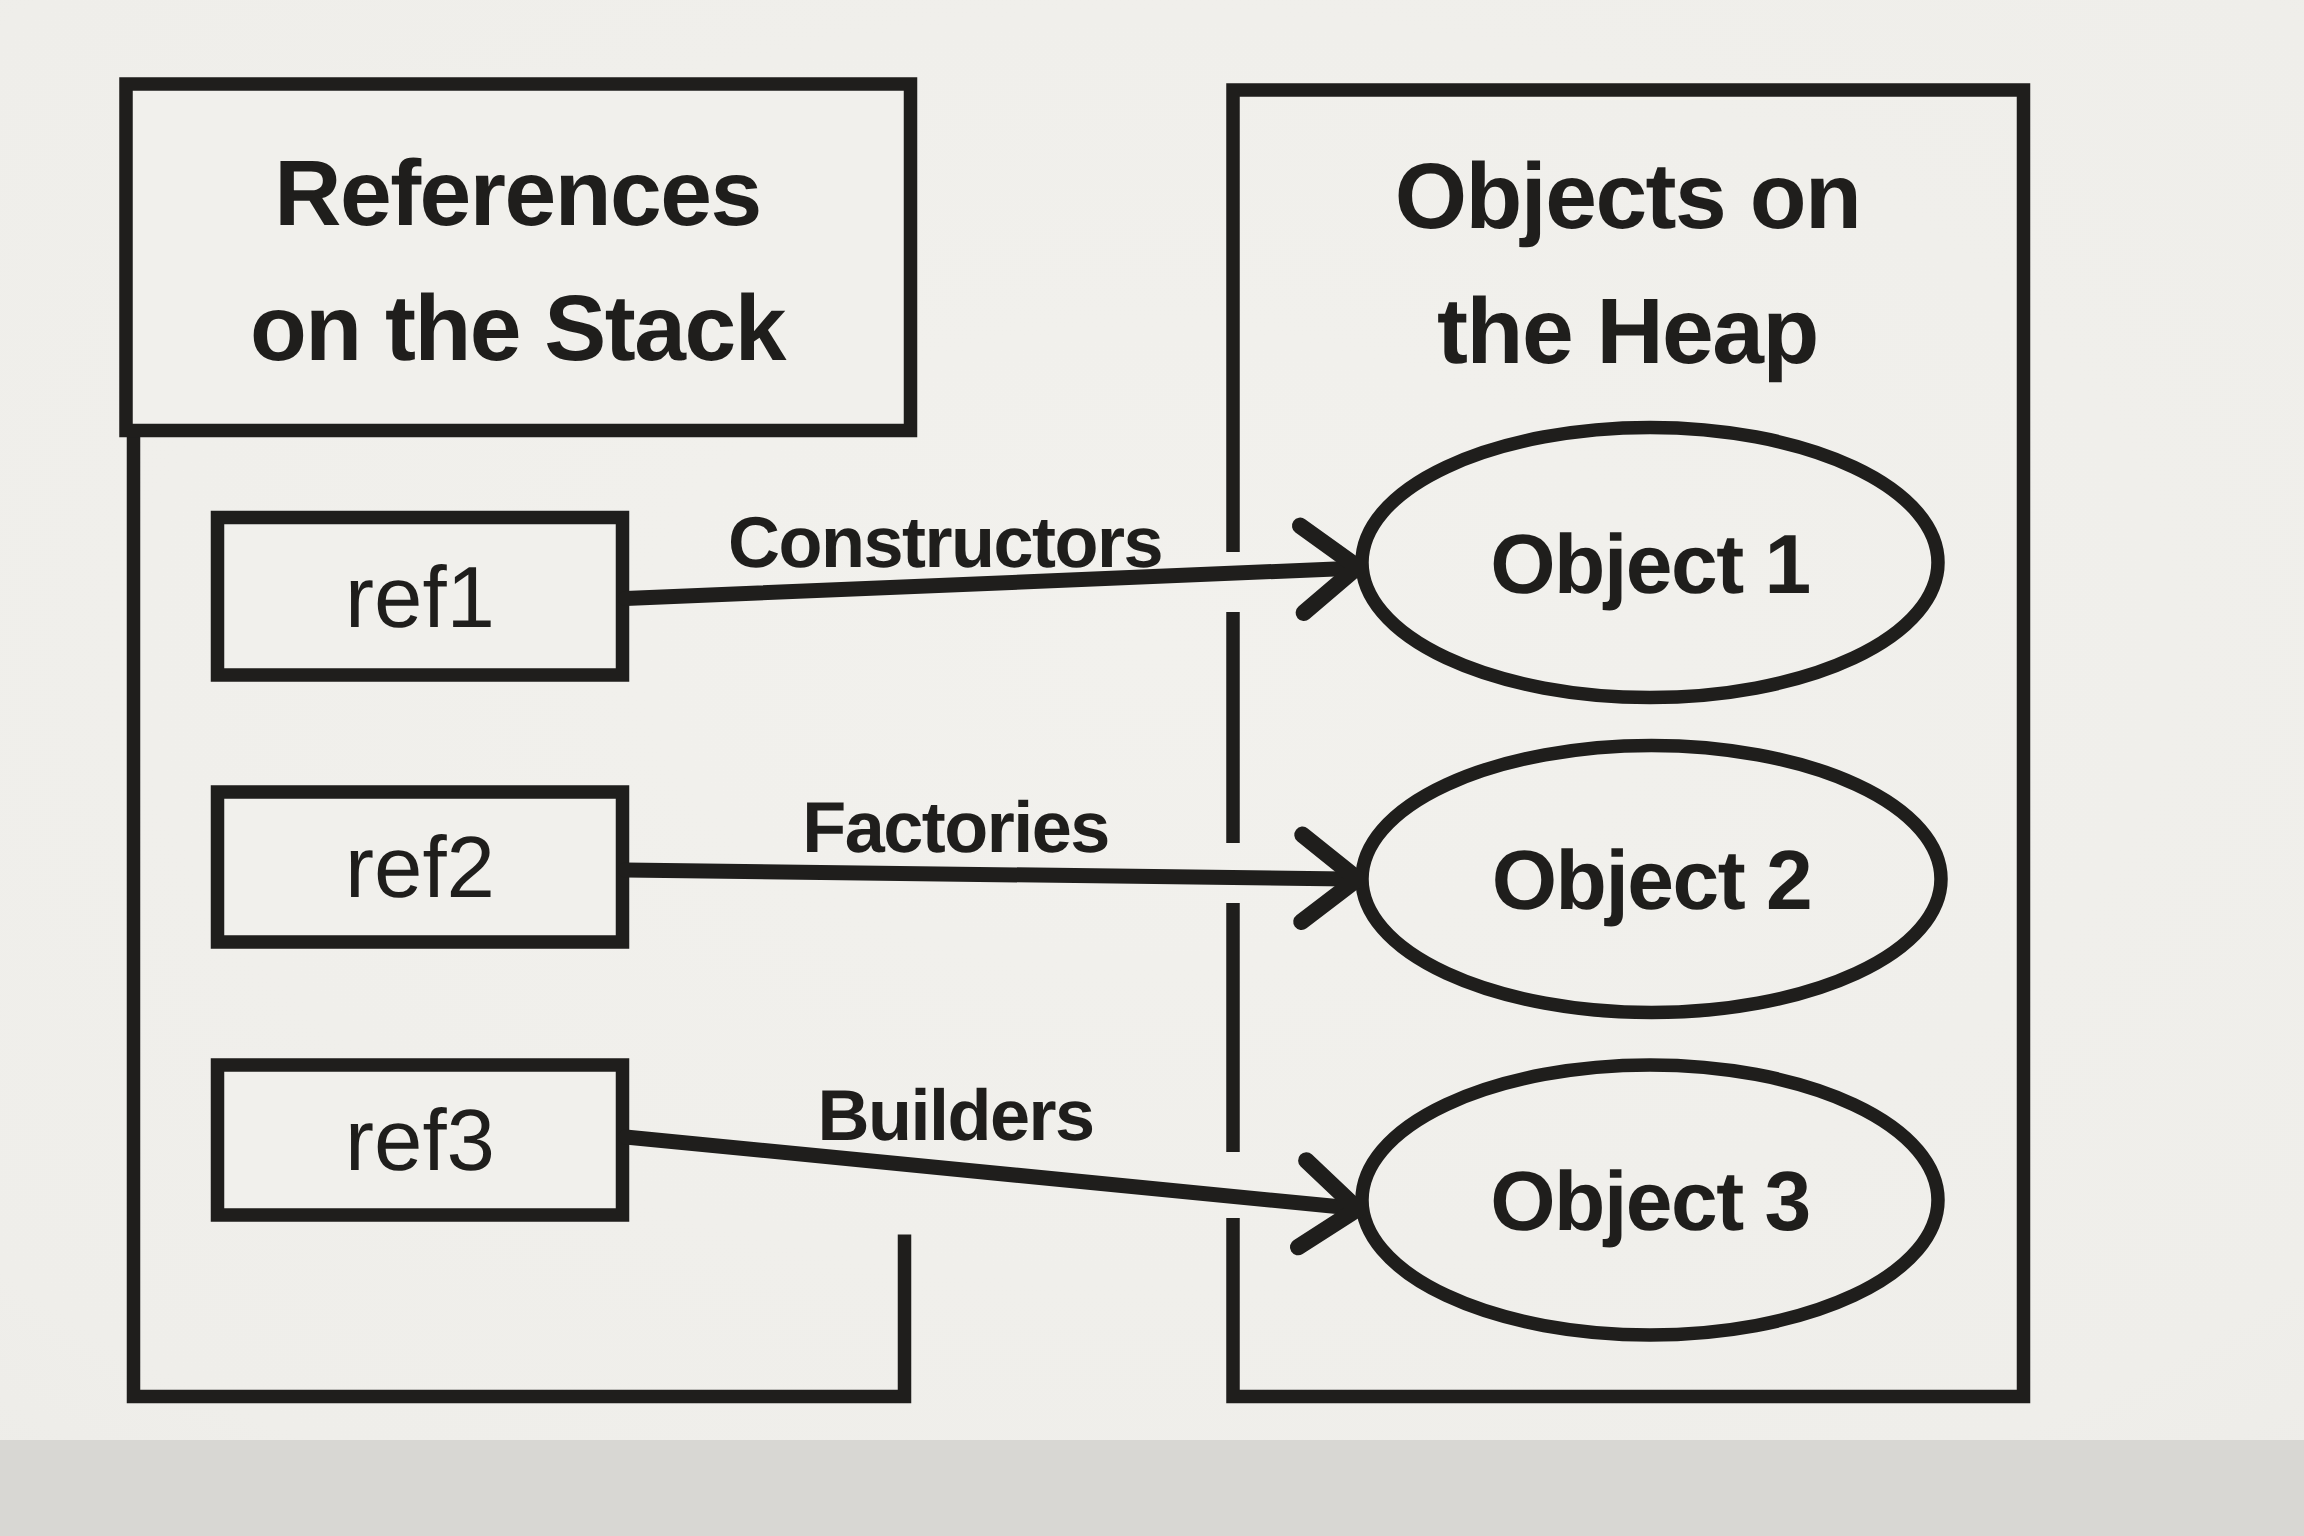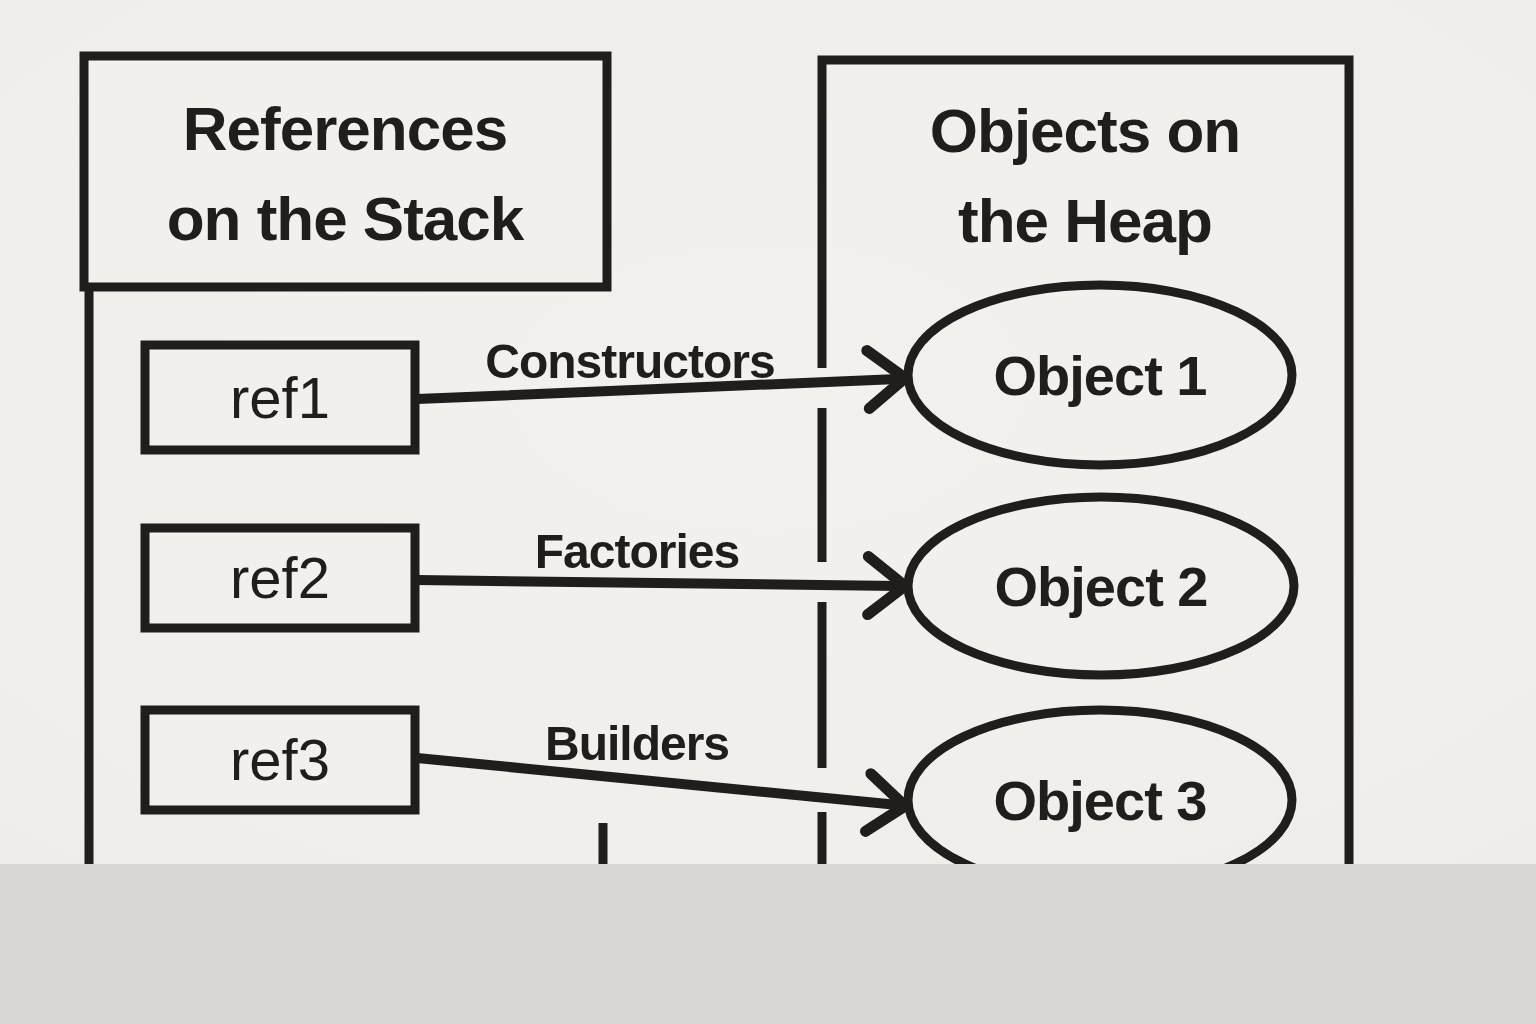--- a/index.html
+++ b/index.html
@@ -4,21 +4,21 @@
 <style>
   html, body {
     margin: 0;
     padding: 0;
     background: #d8d7d3;
     font-family: "Liberation Sans", sans-serif;
   }
   .canvas {
     position: relative;
     width: 1536px;
-    height: 864px;
+    height: 960px;
     margin: 0 auto;
     background: radial-gradient(ellipse 120% 120% at 50% 45%, #f2f1ed 0%, #efeeea 55%, #e6e5e1 100%);
     overflow: hidden;
   }
   svg { display: block; width: 1536px; height: 1024px; }
 
   .ink-stroke {
     fill: none;
     stroke: #1f1e1c;
   }

